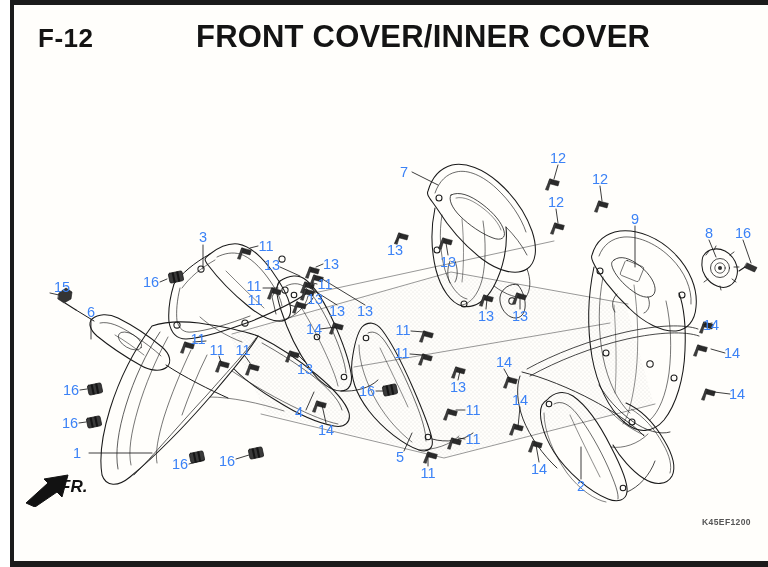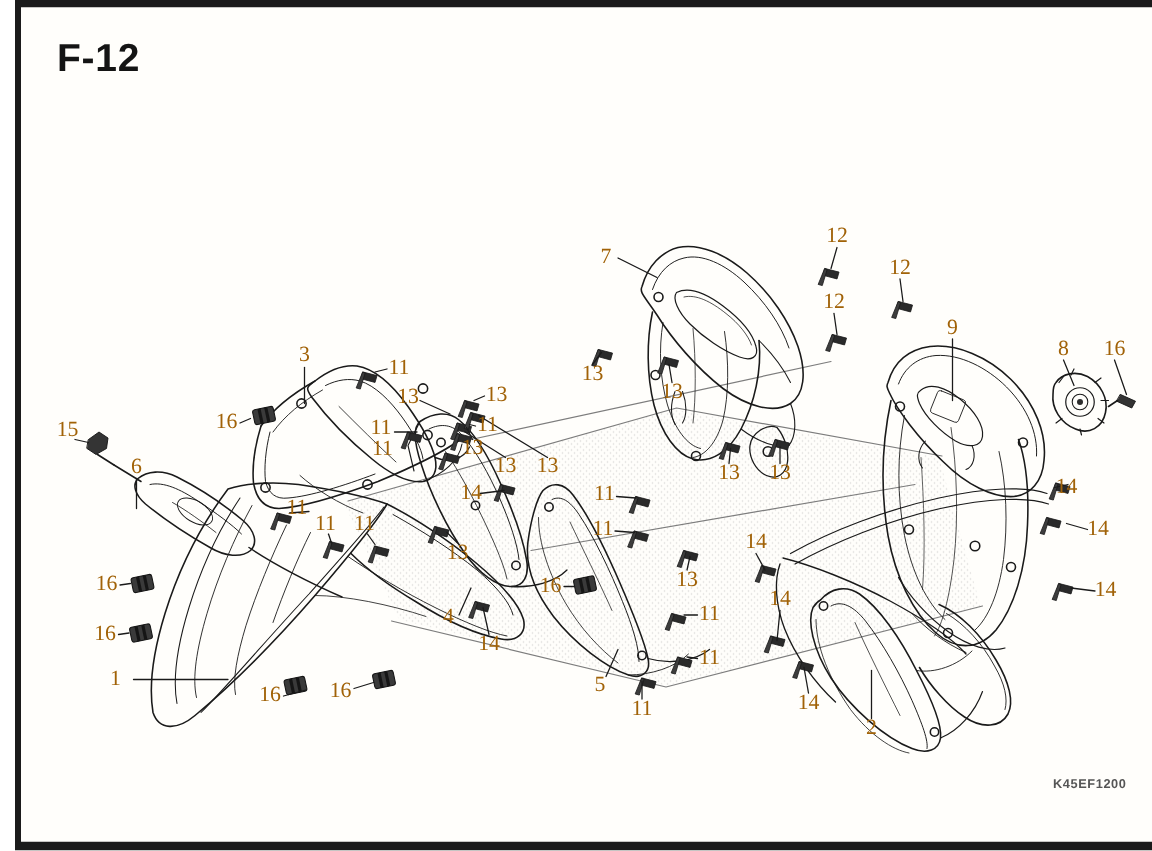--- a/index.html
+++ b/index.html
@@ -28,22 +28,22 @@
     font-size:31px;font-weight:bold;letter-spacing:.2px;color:#141414;
     white-space:nowrap;
   }
 
   
   #art{position:absolute;left:0;top:0;width:768px;height:567px;}
   #art svg{display:block;}
 
   
   .cal{
-    position:absolute;font-size:14.5px;color:#a16207;
-    font-family:Liberation Serif, serif;
+    position:absolute;font-size:14.5px;color:#3b82f6;
+    font-family:Liberation Sans, sans-serif;
     transform:translate(-50%,-50%);
     white-space:nowrap;user-select:none;
   }
 
   
   .frwrap{position:absolute;left:10px;top:466px;width:72px;height:40px;}
   .frtxt{
     position:absolute;left:36px;top:6px;font-size:17px;font-weight:bold;
     font-style:italic;color:#111;
   }
@@ -55,20 +55,21 @@
   }
 </style>
 </head>
 <body>
 
 <div id="page">
   <div id="sheet">
 
     <div class="hdr">
       <div class="hdr-code">F-12</div>
+      <div class="hdr-title">FRONT COVER/INNER COVER</div>
     </div>
 
     <div id="art">
       <svg width="768" height="567" viewBox="0 0 768 567" xmlns="http://www.w3.org/2000/svg">
         <defs>
           <pattern id="stipple" width="4" height="4" patternUnits="userSpaceOnUse">
             <circle cx="1" cy="1" r="0.55" fill="#b9b9b9"></circle>
             <circle cx="3" cy="3" r="0.55" fill="#b9b9b9"></circle>
           </pattern>
           <g id="screwGlyph">
@@ -414,21 +415,21 @@
         <div class="cal" style="left: 63px; top: 448px;">1</div>
         <div class="cal" style="left: 567px; top: 481px;">2</div>
         <div class="cal" style="left: 189px; top: 232px;">3</div>
         <div class="cal" style="left: 285px; top: 407px;">4</div>
         <div class="cal" style="left: 386px; top: 452px;">5</div>
         <div class="cal" style="left: 77px; top: 307px;">6</div>
         <div class="cal" style="left: 390px; top: 167px;">7</div>
         <div class="cal" style="left: 695px; top: 228px;">8</div>
         <div class="cal" style="left: 621px; top: 214px;">9</div>
         <div class="cal" style="left: 729px; top: 228px;">16</div>
-        <div class="cal" style="left: 31px; top: 282px;">15</div>
+        <div class="cal" style="left: 48px; top: 282px;">15</div>
         <div class="cal" style="left: 252px; top: 241px;">11</div>
         <div class="cal" style="left: 311px; top: 279px;">11</div>
         <div class="cal" style="left: 240px; top: 281px;">11</div>
         <div class="cal" style="left: 241px; top: 295px;">11</div>
         <div class="cal" style="left: 184px; top: 334px;">11</div>
         <div class="cal" style="left: 203px; top: 345px;">11</div>
         <div class="cal" style="left: 229px; top: 345px;">11</div>
         <div class="cal" style="left: 389px; top: 325px;">11</div>
         <div class="cal" style="left: 388px; top: 348px;">11</div>
         <div class="cal" style="left: 459px; top: 405px;">11</div>
@@ -457,17 +458,23 @@
         <div class="cal" style="left: 718px; top: 348px;">14</div>
         <div class="cal" style="left: 723px; top: 389px;">14</div>
         <div class="cal" style="left: 137px; top: 277px;">16</div>
         <div class="cal" style="left: 57px; top: 385px;">16</div>
         <div class="cal" style="left: 56px; top: 418px;">16</div>
         <div class="cal" style="left: 166px; top: 459px;">16</div>
         <div class="cal" style="left: 213px; top: 456px;">16</div>
         <div class="cal" style="left: 353px; top: 386px;">16</div>
       </div>
 
+    <div class="frwrap">
+      <svg width="60" height="36" viewBox="0 0 60 36" xmlns="http://www.w3.org/2000/svg">
+        <path d="M2,32 L24,12 L20,8 L44,4 L38,26 L33,21 L11,36 Z" fill="#121212" stroke="#121212" stroke-width="1"></path>
+      </svg>
+      <div class="frtxt">FR.</div>
+    </div>
 
     <div class="foot">K45EF1200</div>
 
   </div>
 </div>
 
 </body></html>

